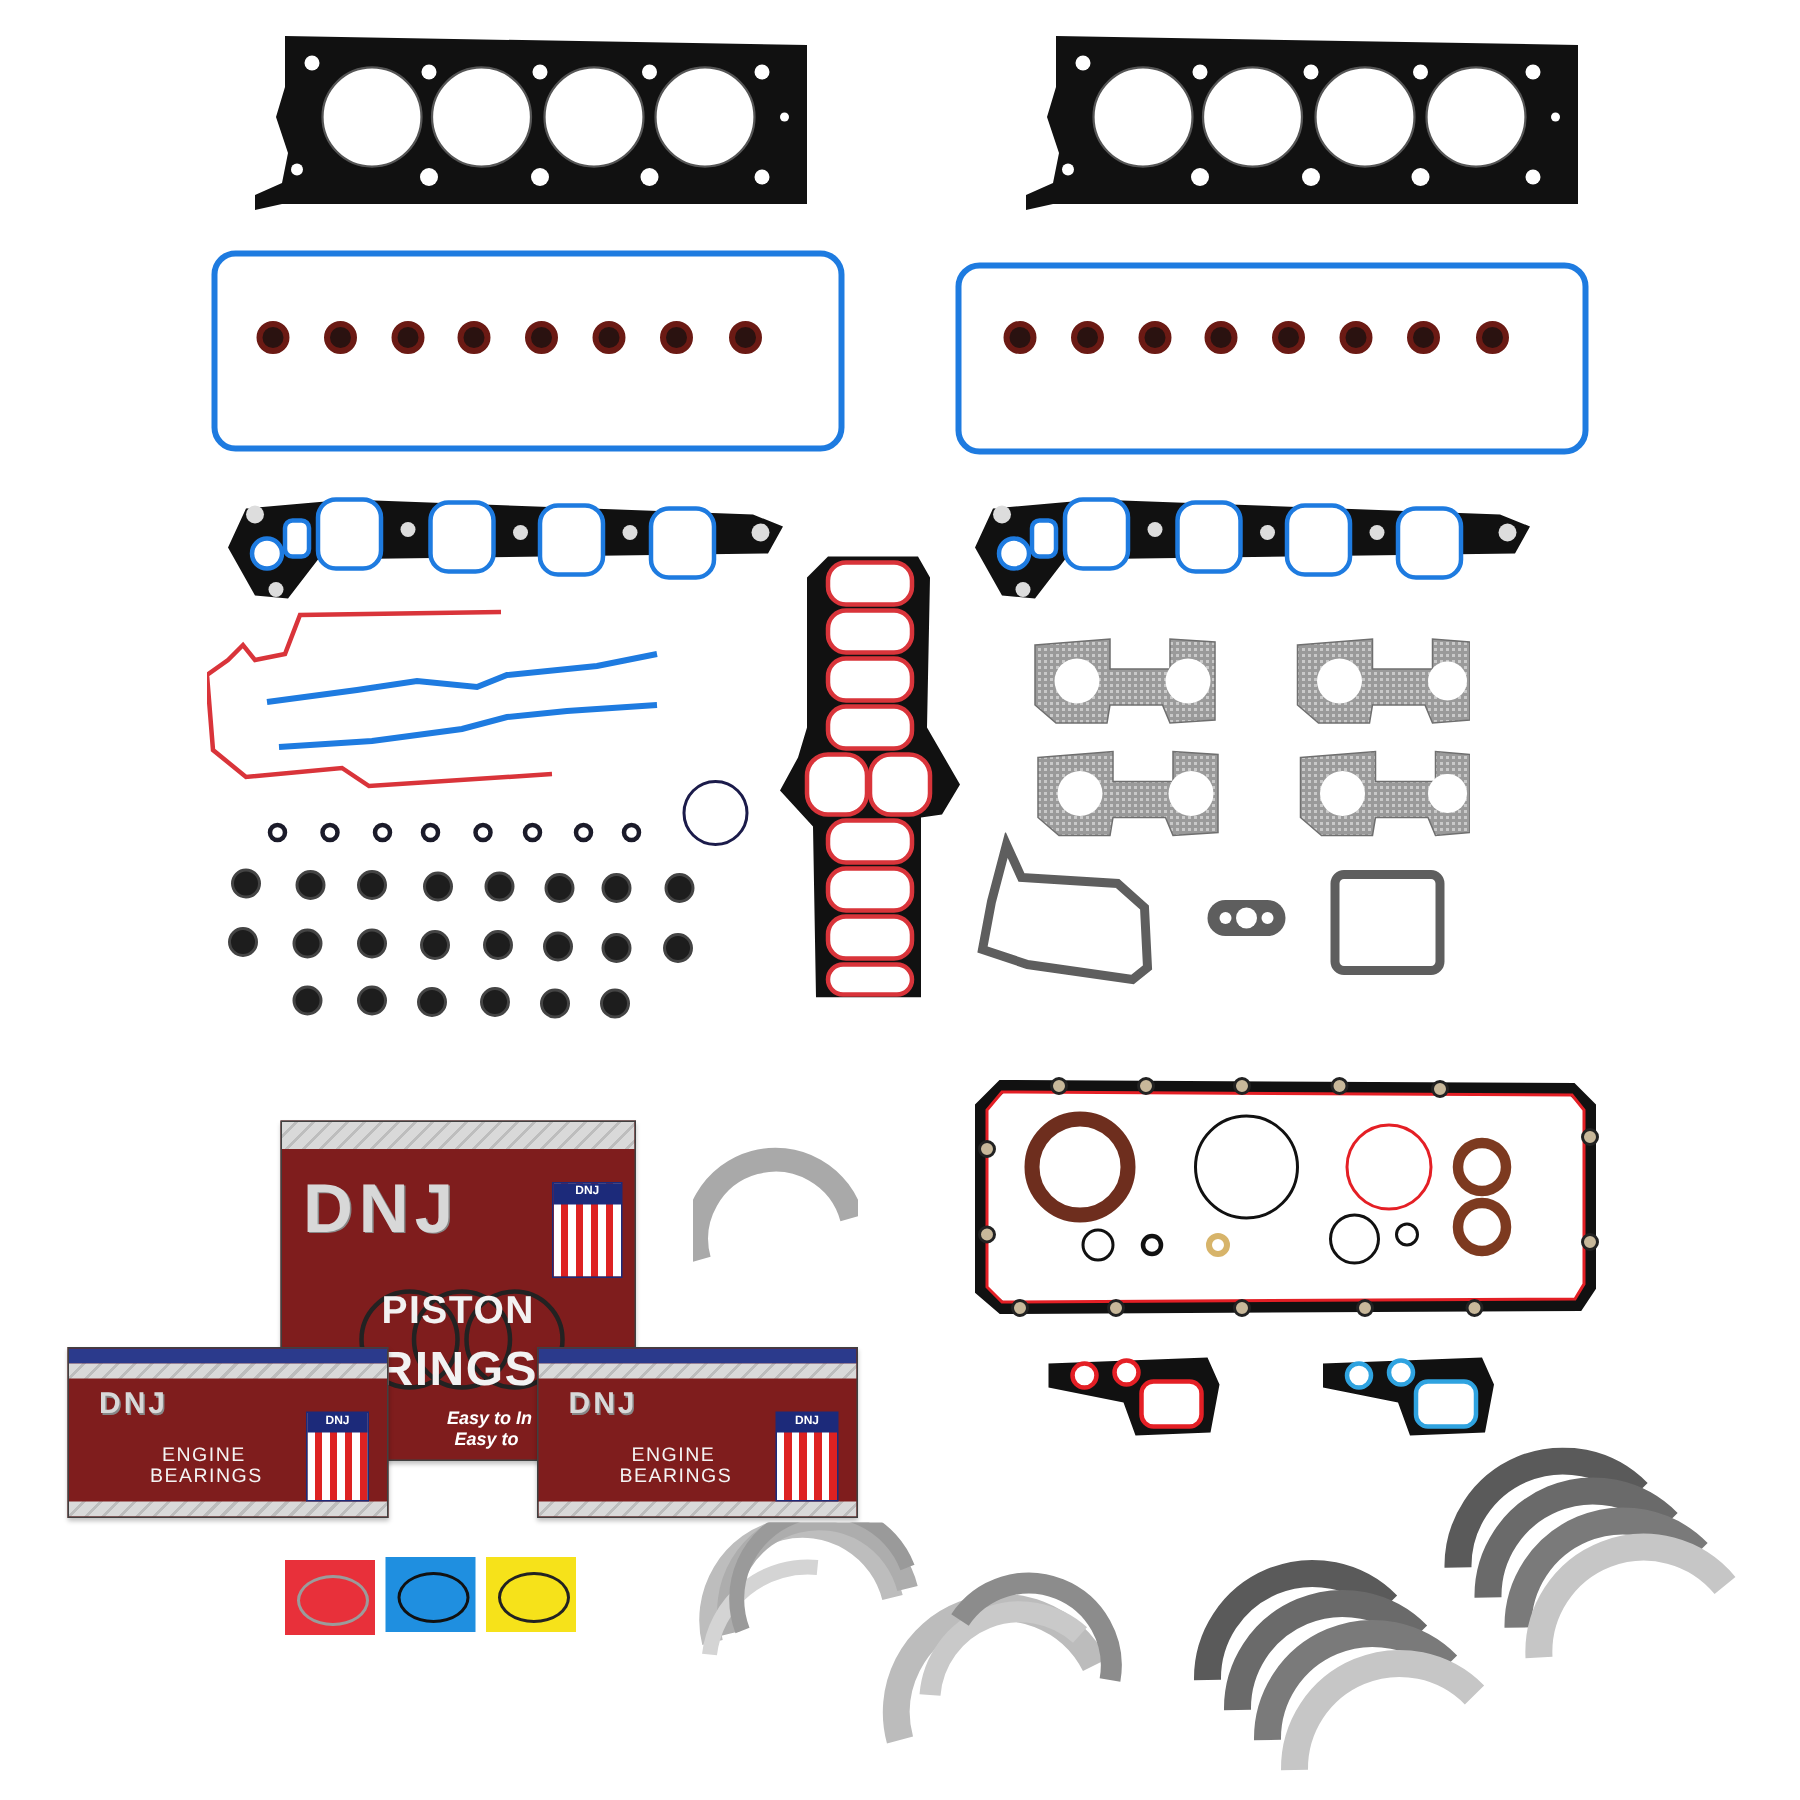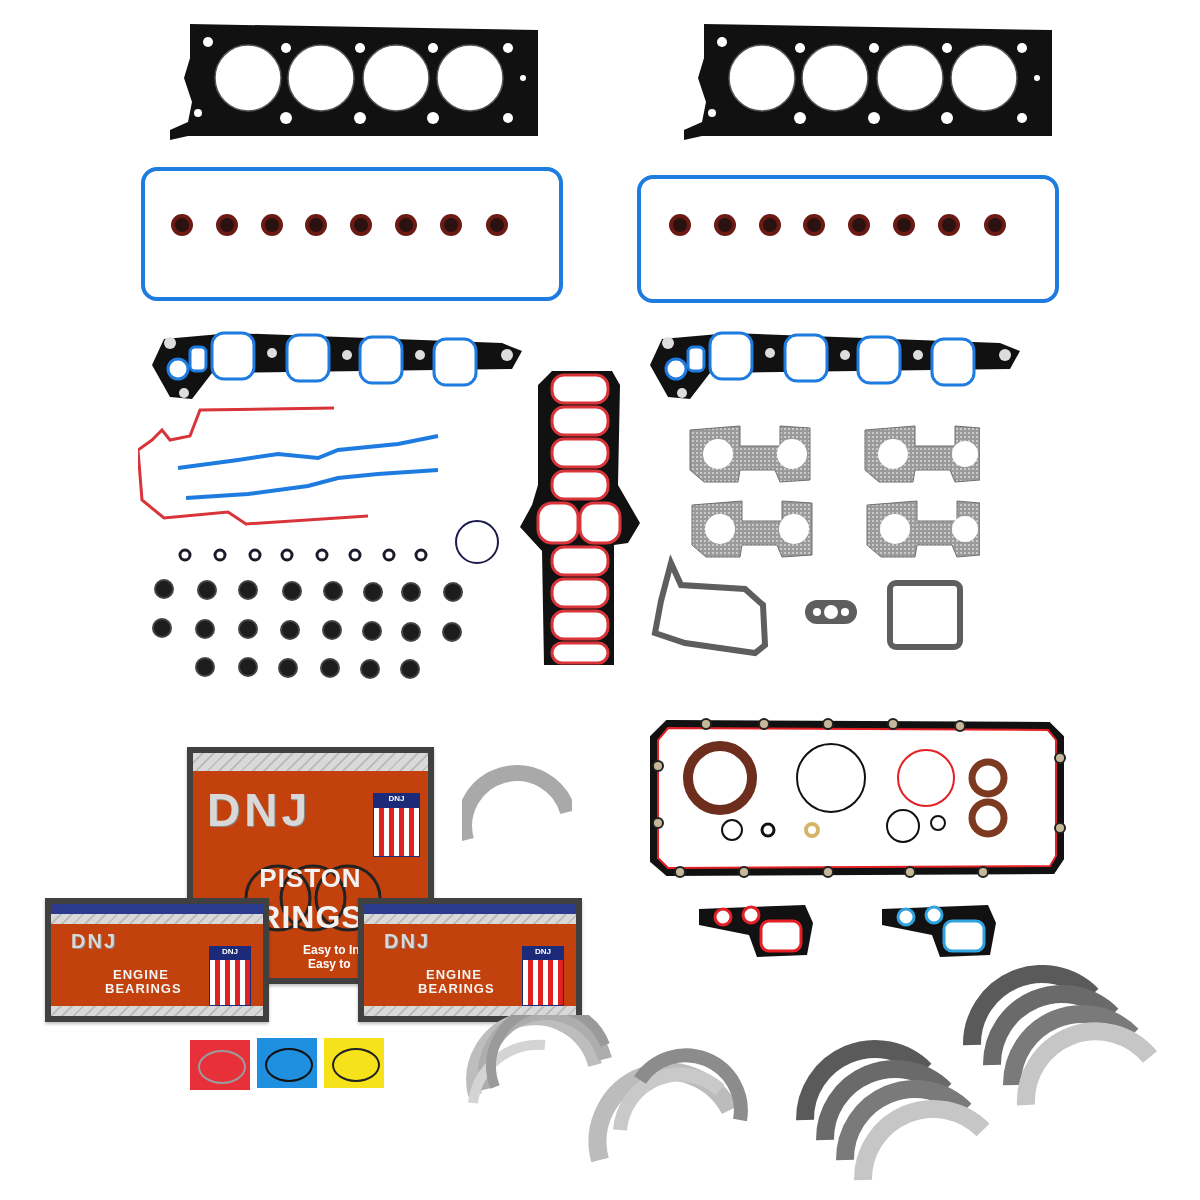--- a/index.html
+++ b/index.html
@@ -1,27 +1,27 @@
 <!DOCTYPE html>
 <html><head>
 <meta charset="utf-8">
 <style>
   html,body{margin:0;padding:0;background:#ffffff;}
   body{width:1200px;height:1200px;position:relative;overflow:hidden;font-family:"Liberation Sans",sans-serif;}
   .abs{position:absolute;}
   svg{display:block;}
-  .box{position:absolute;background:#c2410c;border:6px solid #404040;box-shadow:0 2px 3px rgba(0,0,0,.25);overflow:hidden;}
+  .box{position:absolute;background:#7f1d1d;border:1px solid #404040;box-shadow:0 2px 3px rgba(0,0,0,.25);overflow:hidden;}
   .box .plate{position:absolute;left:0;right:0;height:18px;background:repeating-linear-gradient(135deg,#d9d9d9 0 6px,#bdbdbd 6px 8px);}
   .box .topband{position:absolute;left:0;right:0;top:0;height:10px;background:#2b3a8c;}
   .brand{position:absolute;font-weight:bold;color:#d8d8d8;letter-spacing:4px;text-shadow:1px 1px 0 #888;}
   .title-big{position:absolute;font-weight:900;color:#f2f2f2;text-align:center;line-height:.92;letter-spacing:1px;}
   .shield{position:absolute;background:repeating-linear-gradient(90deg,#fff 0 5px,#d22 5px 10px);border:1px solid #1c2a7a;}
   .shield .sh-top{position:absolute;left:0;right:0;top:0;height:22%;background:#1c2a7a;color:#fff;font-size:8px;font-weight:bold;text-align:center;}
-  .tagline{position:absolute;color:#fff;font-weight:bold;font-size:12px;line-height:15px;text-align:center;}
-  .eng-label{position:absolute;color:#f4f4f4;font-weight:bold;font-size:13px;line-height:13px;letter-spacing:1px;}
+  .tagline{position:absolute;color:#fff;font-weight:bold;font-size:12px;line-height:15px;text-align:center;font-style:italic;}
+  .eng-label{position:absolute;color:#f4f4f4;font-weight:normal;font-size:13px;line-height:13px;letter-spacing:1px;}
   .swatch{position:absolute;width:60px;height:50px;}
 </style>
 </head>
 <body>
 
 <div class="abs" style="left:168px;top:18px;">
   <svg width="370" height="122" viewBox="0 0 370 122">
     <path d="M22 6 L370 12 L370 118 L20 118 L2 122 L2 112 L20 104 L24 84 L16 60 L22 40 Z" fill="#111"></path>
     <g fill="#fff" stroke="#555" stroke-width="1.5">
       <circle cx="80" cy="60" r="33"></circle>

